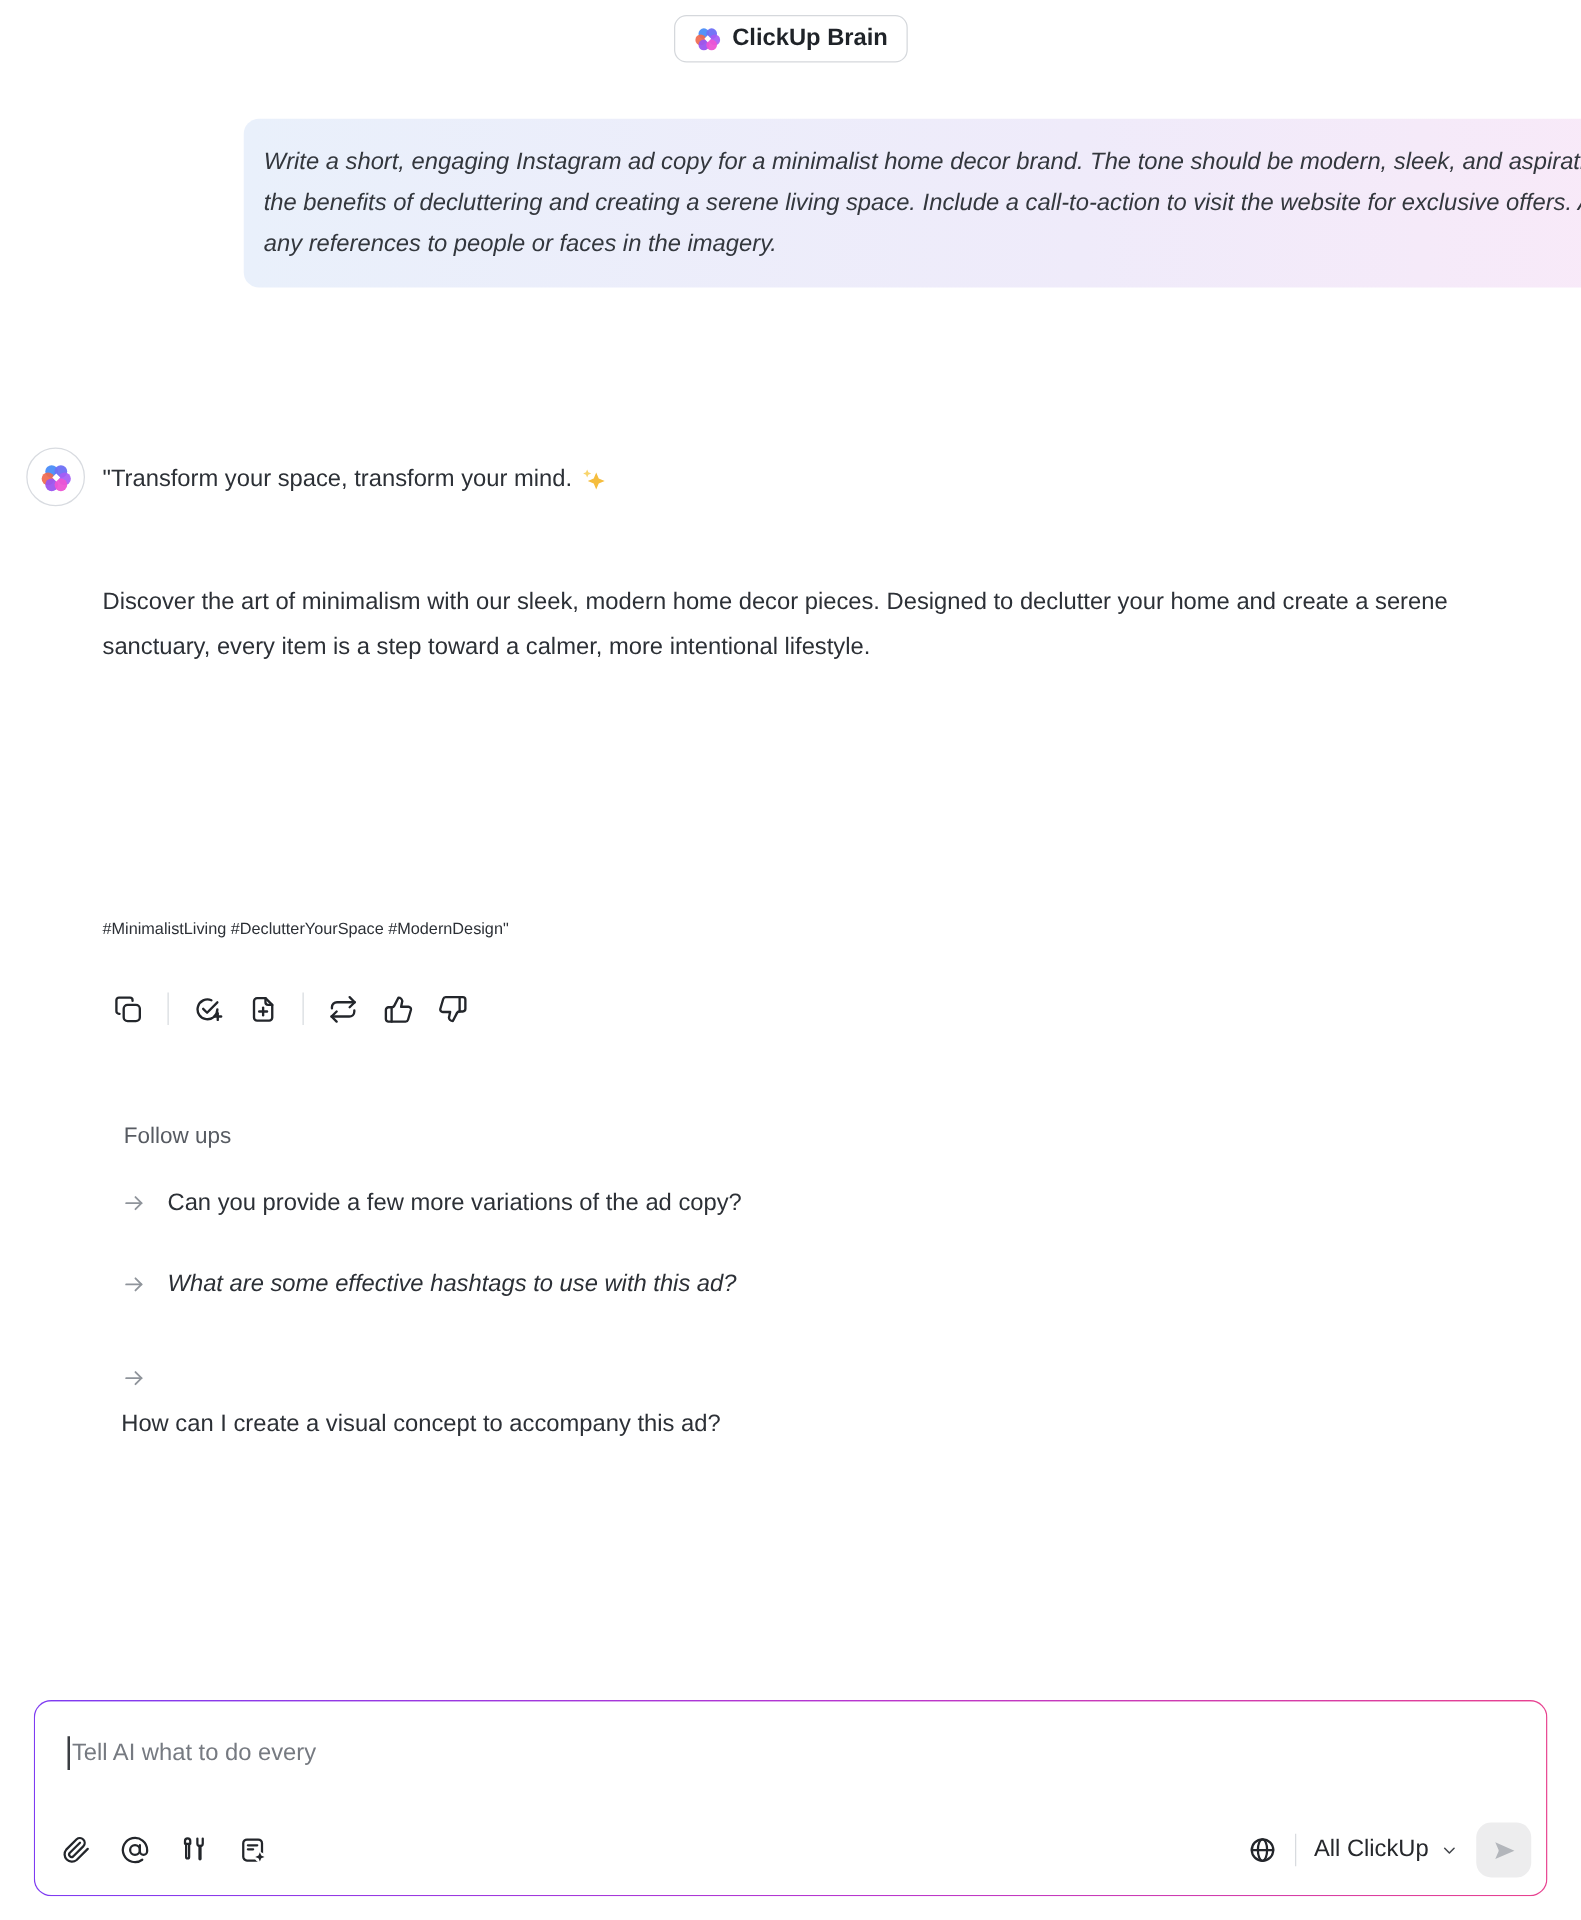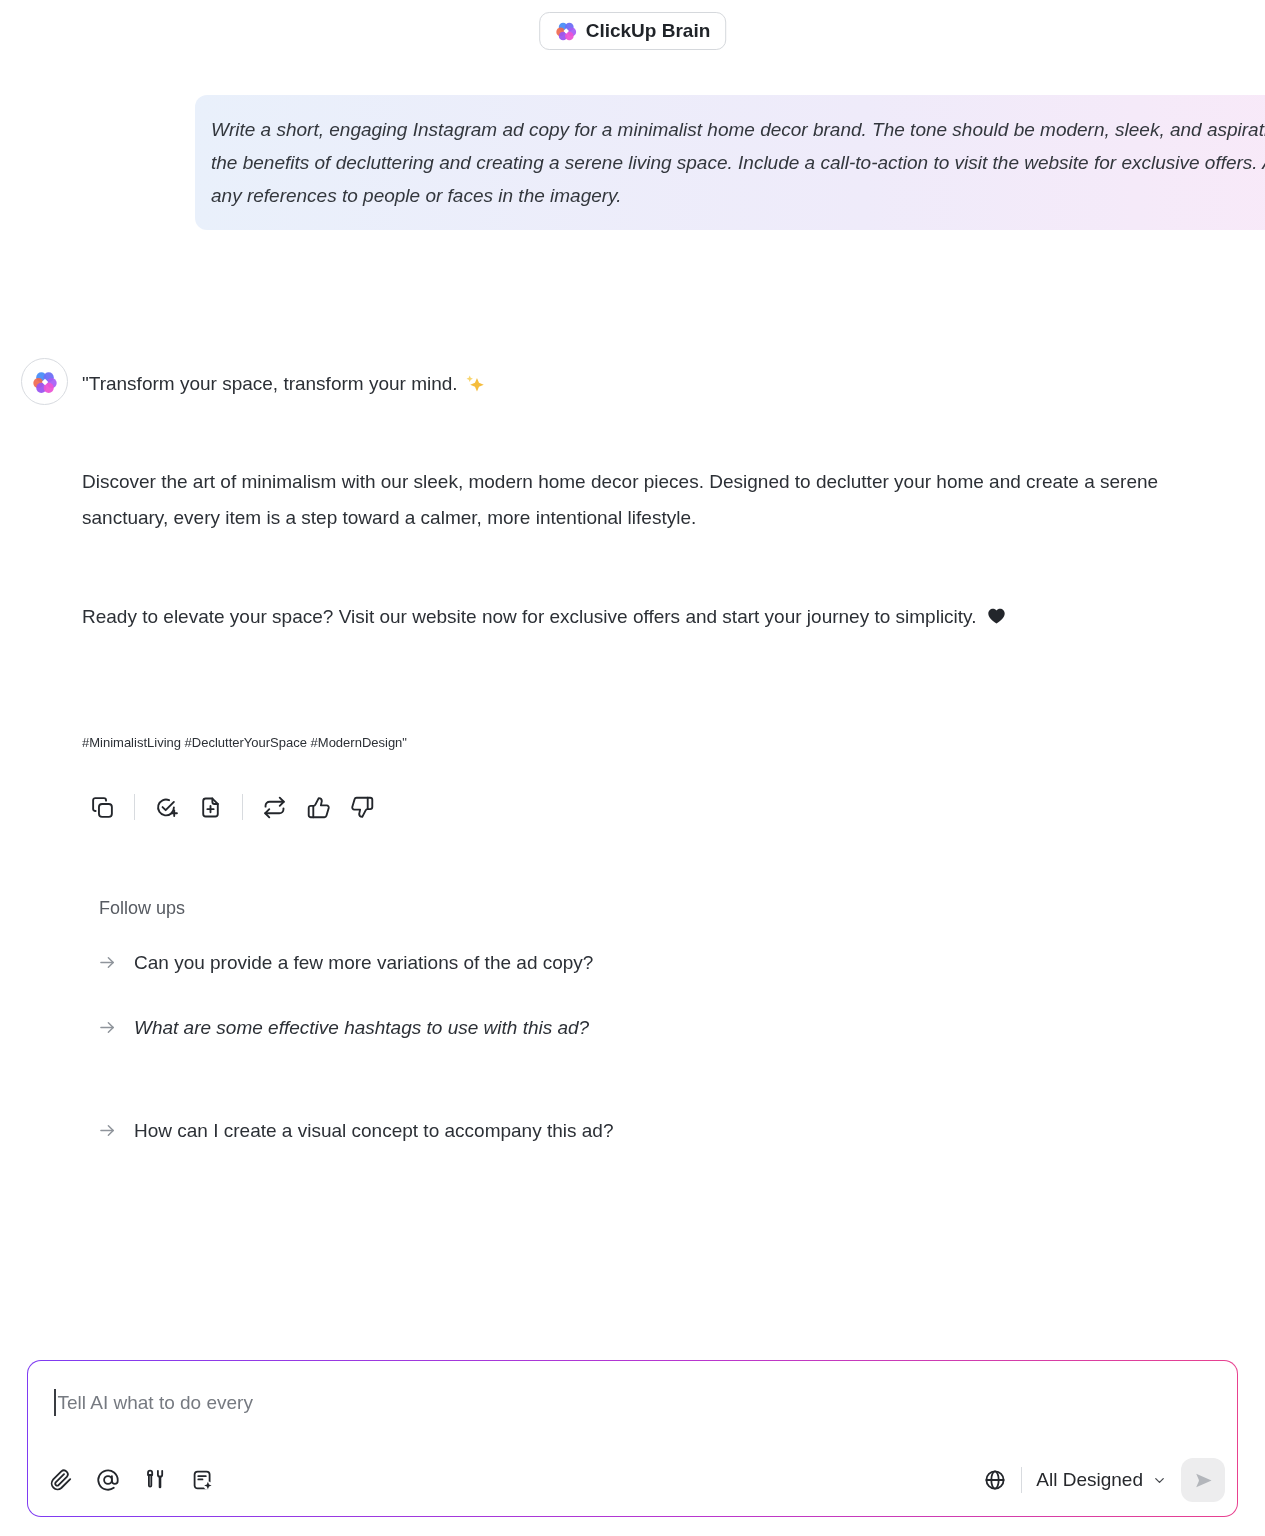--- a/index.html
+++ b/index.html
@@ -58,21 +58,21 @@
   .v-div { width: 1px; height: 26px; background: #d8dbdf; }
 
   
   .fu-label { position: absolute; top: 898px; left: 99px; font-size: 18px; color: #575b62; }
   .fu-item {
     position: absolute; left: 97px;
     display: flex; align-items: flex-start; gap: 16px;
     font-size: 19px; color: #2c3036; cursor: pointer; background: none; border: none;
     font-family: "Liberation Sans", sans-serif;
   }
-  .fu-1 { top: 952px; } .fu-2 { top: 1017px; font-style: italic; } .fu-3 { top: 1120px; }
+  .fu-1 { top: 952px; } .fu-2 { top: 1017px; font-style: italic; } .fu-3 { top: 1092px; flex-direction: column; }
 
   
   .composer {
     position: absolute; top: 1360px; left: 27px; width: 1211px; height: 157px;
     border-radius: 14px;
     border: 1.6px solid transparent;
     background: linear-gradient(#fff,#fff) padding-box,
                 linear-gradient(90deg, #7e3bf2 0%, #b836cf 55%, #e8418f 100%) border-box;
   }
   .composer-input {
@@ -142,26 +142,20 @@
         <path d="M13.6 4.2l2.1 5 5 2.1-5 2.1-2.1 5-2.1-5-5-2.1 5-2.1z" fill="#f5bd3e"></path>
         <path d="M6 1.6l1 2.4 2.4 1-2.4 1-1 2.4-1-2.4-2.4-1 2.4-1z" fill="#f8d56e"></path>
       </svg>
     </span>
   </div>
 
   <div class="para para-2">
     <span>Discover the art of minimalism with our sleek, modern home decor pieces. Designed to declutter your home and create a serene sanctuary, every item is a step toward a calmer, more intentional lifestyle.</span>
   </div>
 
-  <div class="para para-3">
-    <span>Ready to elevate your space? Visit our website now for exclusive offers and start your journey to simplicity.</span>
-    <svg width="21" height="21" viewBox="0 0 20 20">
-      <path d="M10 17.6C5 14.3 2.2 11.3 2.2 8.1c0-2.5 2-4.5 4.4-4.5 1.4 0 2.6.6 3.4 1.7.8-1.1 2-1.7 3.4-1.7 2.4 0 4.4 2 4.4 4.5 0 3.2-2.8 6.2-7.8 9.5Z" fill="#23262b"></path>
-    </svg>
-  </div>
 
   <div class="hashtags">
     <span>#MinimalistLiving #DeclutterYourSpace #ModernDesign"</span>
   </div>
 
   <div class="actions">
     <button class="action-btn">
       <svg class="ico" width="25" height="25" viewBox="0 0 24 24">
         <rect x="8.6" y="8.6" width="12.4" height="12.4" rx="3"></rect>
         <path d="M5.4 15.4H5a2 2 0 0 1-2-2V5a2 2 0 0 1 2-2h8.4a2 2 0 0 1 2 2v.4"></path>
@@ -274,21 +268,21 @@
       <div class="tb-right">
         <button class="tool-btn">
           <svg class="ico" width="24" height="24" viewBox="0 0 24 24">
             <circle cx="12" cy="12" r="8.6"></circle>
             <path d="M3.4 12h17.2"></path>
             <ellipse cx="12" cy="12" rx="3.7" ry="8.6"></ellipse>
           </svg>
         </button>
         <div class="v-div"></div>
         <button class="sources-btn">
-          <span>All Designed</span>
+          <span>All ClickUp</span>
           <svg width="15" height="15" viewBox="0 0 24 24" style="stroke:#44474c;fill:none;stroke-width:2;stroke-linecap:round;stroke-linejoin:round;">
             <path d="m6 9 6 6 6-6"></path>
           </svg>
         </button>
         <button class="send-btn">
           <svg width="23" height="23" viewBox="0 0 24 24">
             <path d="M4.4 5 20.4 12 4.4 19l2.7-6.3a1.8 1.8 0 0 0 0-1.4Z" fill="#b3b6bb"></path>
           </svg>
         </button>
       </div>

